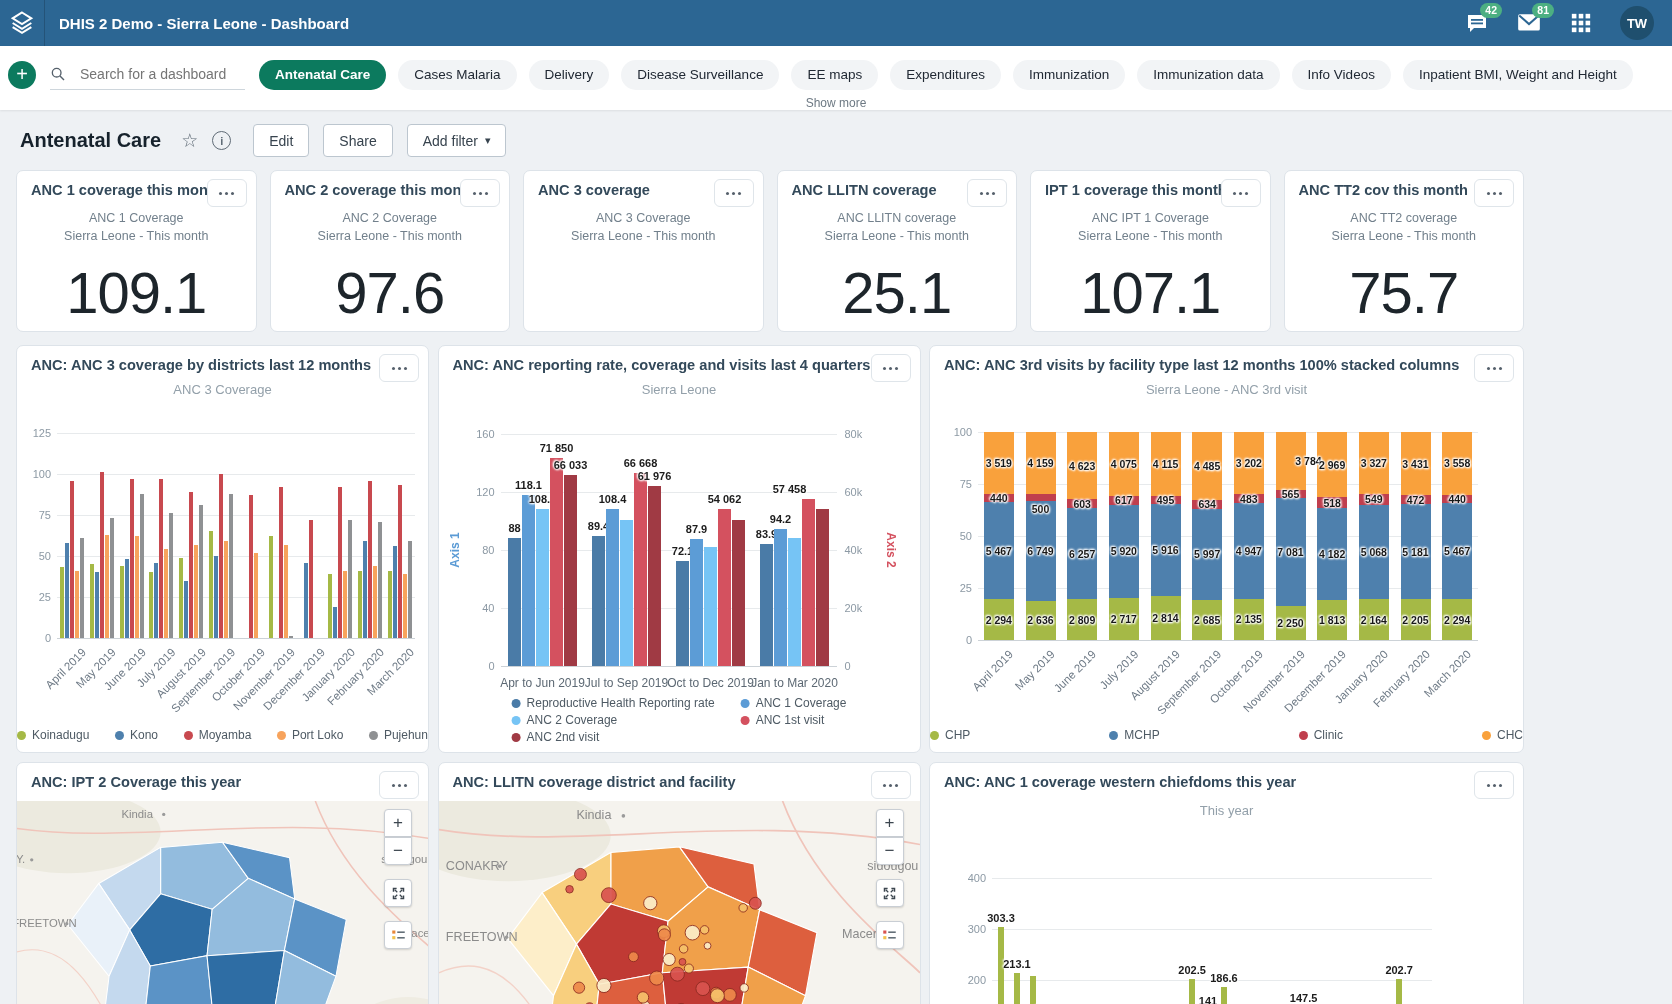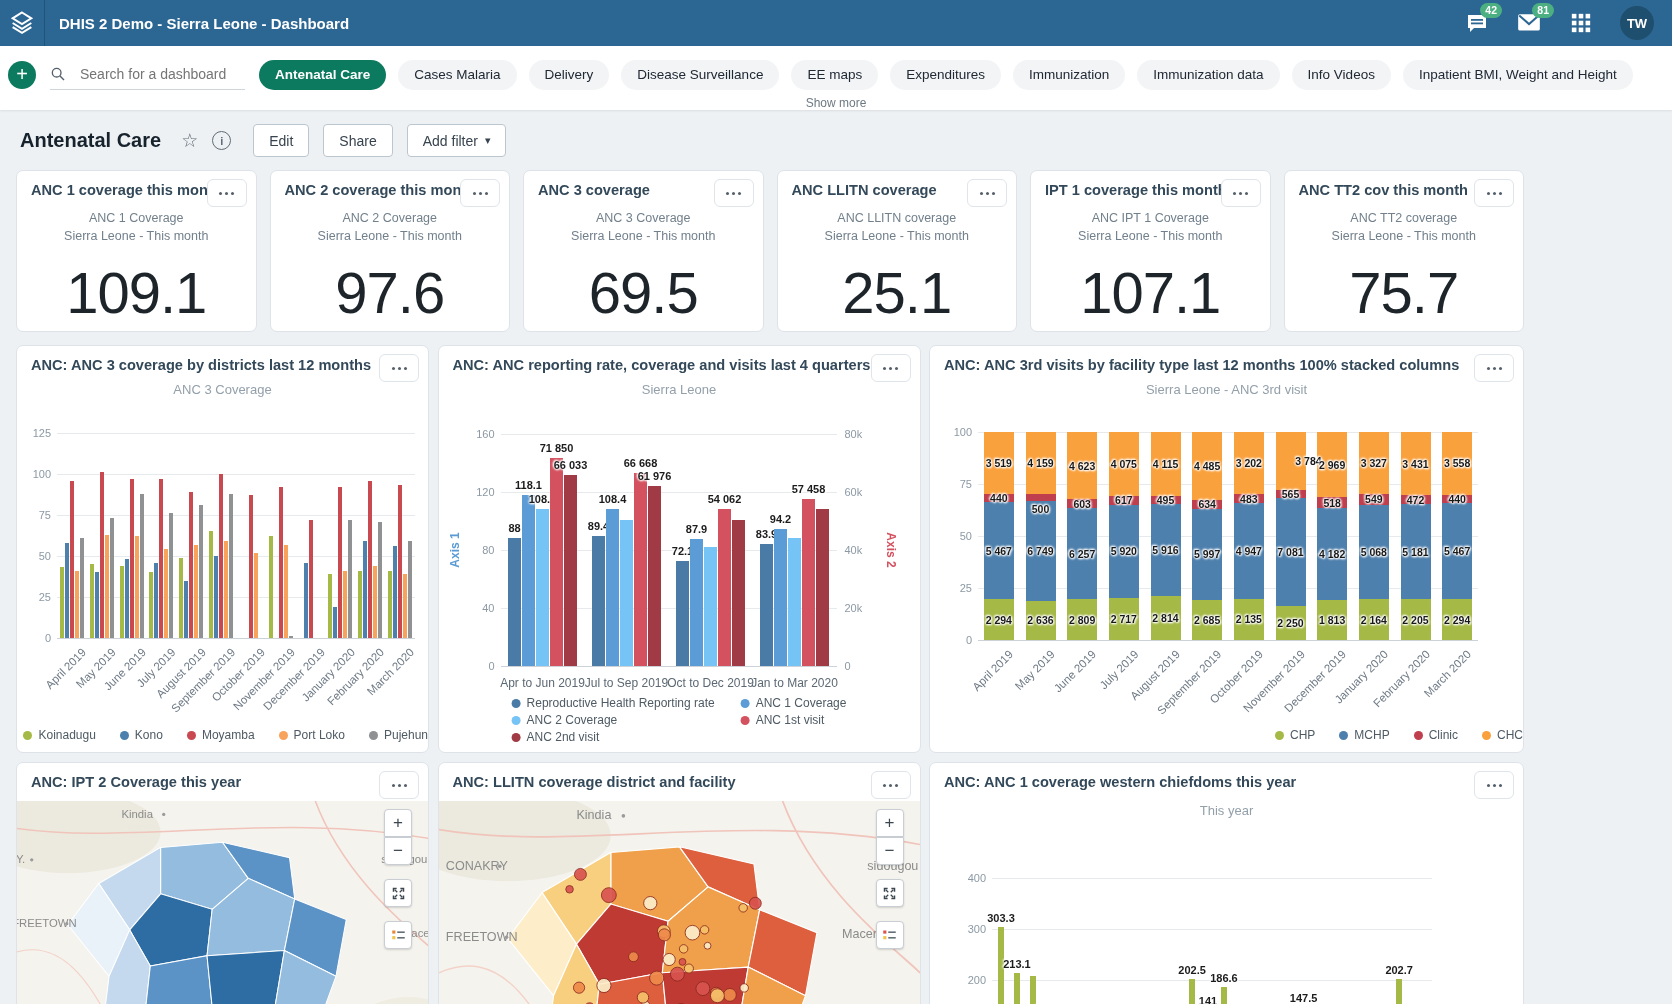--- a/index.html
+++ b/index.html
@@ -60,21 +60,21 @@
   .bar{position:absolute}
   .bar-label{position:absolute;font-size:11px;font-weight:700;color:#1c1c1c;white-space:nowrap;
              text-shadow:0 0 3px #fff,0 0 3px #fff,0 0 2px #fff,1px 1px 2px #fff,-1px -1px 2px #fff}
   .seg-label{position:absolute;font-size:10.5px;font-weight:700;color:#181818;white-space:nowrap;transform:translate(-50%,-50%);
              text-shadow:0 0 3px #fff,0 0 3px #fff,0 0 2px #fff,1px 1px 2px #fff,-1px -1px 2px #fff;z-index:3}
   .xlab-wrap{position:absolute;width:0;height:0}
   .xlab-wrap span{position:absolute;right:0;top:0;white-space:nowrap;font-size:11.5px;color:#6e7a86;
                   transform:rotate(-45deg);transform-origin:100% 0}
   .xlab-h{position:absolute;font-size:12px;color:#5c6873;transform:translateX(-50%);white-space:nowrap}
   .axis-title{position:absolute;font-size:12px;font-weight:700;white-space:nowrap}
-  .legend{position:absolute;left:0;right:0;display:flex;justify-content:flex-end;gap:24px;flex-wrap:wrap}
+  .legend{position:absolute;left:0;right:0;display:flex;justify-content:space-between;gap:24px;flex-wrap:wrap}
   .legend-item{display:flex;align-items:center;gap:6px;font-size:12px;color:#4e5a64;cursor:pointer;white-space:nowrap}
   .legend-dot{width:9px;height:9px;border-radius:50%}
   .legend2{position:absolute;left:50%;transform:translateX(-50%);display:grid;grid-template-columns:auto auto;
            column-gap:26px;row-gap:3px}
   
   .map-area{position:absolute;left:0;right:0;top:38px;bottom:0;overflow:hidden}
   .map-controls{position:absolute;right:16px;top:46px;display:flex;flex-direction:column;gap:6px;z-index:6}
   .map-btn{width:26px;height:26px;background:#fff;border:1px solid #c9ced4;border-radius:4px;display:flex;
            align-items:center;justify-content:center;font-size:17px;color:#3c464f;cursor:pointer;
            box-shadow:0 1px 2px rgba(0,0,0,.15)}
@@ -200,21 +200,20 @@
     <div class="card">
       <div class="card-title">ANC 3 coverage</div>
       <div class="more-btn">
         <i></i>
         <i></i>
         <i></i>
       </div>
       <div class="stat-body">
         <div class="stat-sub">ANC 3 Coverage</div>
         <div class="stat-sub">Sierra Leone - This month</div>
-        <div class="stat-value">69.5</div>
       </div>
     </div>
     <div class="card">
       <div class="card-title">ANC LLITN coverage</div>
       <div class="more-btn">
         <i></i>
         <i></i>
         <i></i>
       </div>
       <div class="stat-body">
@@ -433,21 +432,21 @@
         <div class="bar" style="left: 181.5px; top: 173.695px; width: 13px; height: 146.305px; background: rgb(118, 196, 245);"></div>
         <div class="bar" style="left: 265.5px; top: 200.665px; width: 13px; height: 119.335px; background: rgb(118, 196, 245);"></div>
         <div class="bar" style="left: 349.5px; top: 191.82px; width: 13px; height: 128.18px; background: rgb(118, 196, 245);"></div>
         <div class="bar" style="left: 111.5px; top: 111.635px; width: 13px; height: 208.365px; background: rgb(212, 81, 95);"></div>
         <div class="bar-label" style="left: 118px; top: 95.635px; transform: translateX(-50%);">71 850</div>
         <div class="bar" style="left: 195.5px; top: 126.663px; width: 13px; height: 193.337px; background: rgb(212, 81, 95);"></div>
         <div class="bar-label" style="left: 202px; top: 110.663px; transform: translateX(-50%);">66 668</div>
         <div class="bar" style="left: 279.5px; top: 163.22px; width: 13px; height: 156.78px; background: rgb(212, 81, 95);"></div>
         <div class="bar-label" style="left: 286px; top: 147.22px; transform: translateX(-50%);">54 062</div>
         <div class="bar" style="left: 363.5px; top: 153.372px; width: 13px; height: 166.628px; background: rgb(212, 81, 95);"></div>
-        <div class="bar-label" style="left: 370px; top: 137.372px; transform: translateX(-50%);">57 458</div>
+        <div class="bar-label" style="left: 351px; top: 137.372px; transform: translateX(-50%);">57 458</div>
         <div class="bar" style="left: 125.5px; top: 128.504px; width: 13px; height: 191.496px; background: rgb(160, 58, 68);"></div>
         <div class="bar-label" style="left: 132px; top: 112.504px; transform: translateX(-50%);">66 033</div>
         <div class="bar" style="left: 209.5px; top: 140.27px; width: 13px; height: 179.73px; background: rgb(160, 58, 68);"></div>
         <div class="bar-label" style="left: 216px; top: 124.27px; transform: translateX(-50%);">61 976</div>
         <div class="bar" style="left: 293.5px; top: 174.13px; width: 13px; height: 145.87px; background: rgb(160, 58, 68);"></div>
         <div class="bar" style="left: 377.5px; top: 162.82px; width: 13px; height: 157.18px; background: rgb(160, 58, 68);"></div>
         <div class="xlab-h" style="left: 104px; top: 330px;">Apr to Jun 2019</div>
         <div class="xlab-h" style="left: 188px; top: 330px;">Jul to Sep 2019</div>
         <div class="xlab-h" style="left: 272px; top: 330px;">Oct to Dec 2019</div>
         <div class="xlab-h" style="left: 356px; top: 330px;">Jan to Mar 2020</div>

